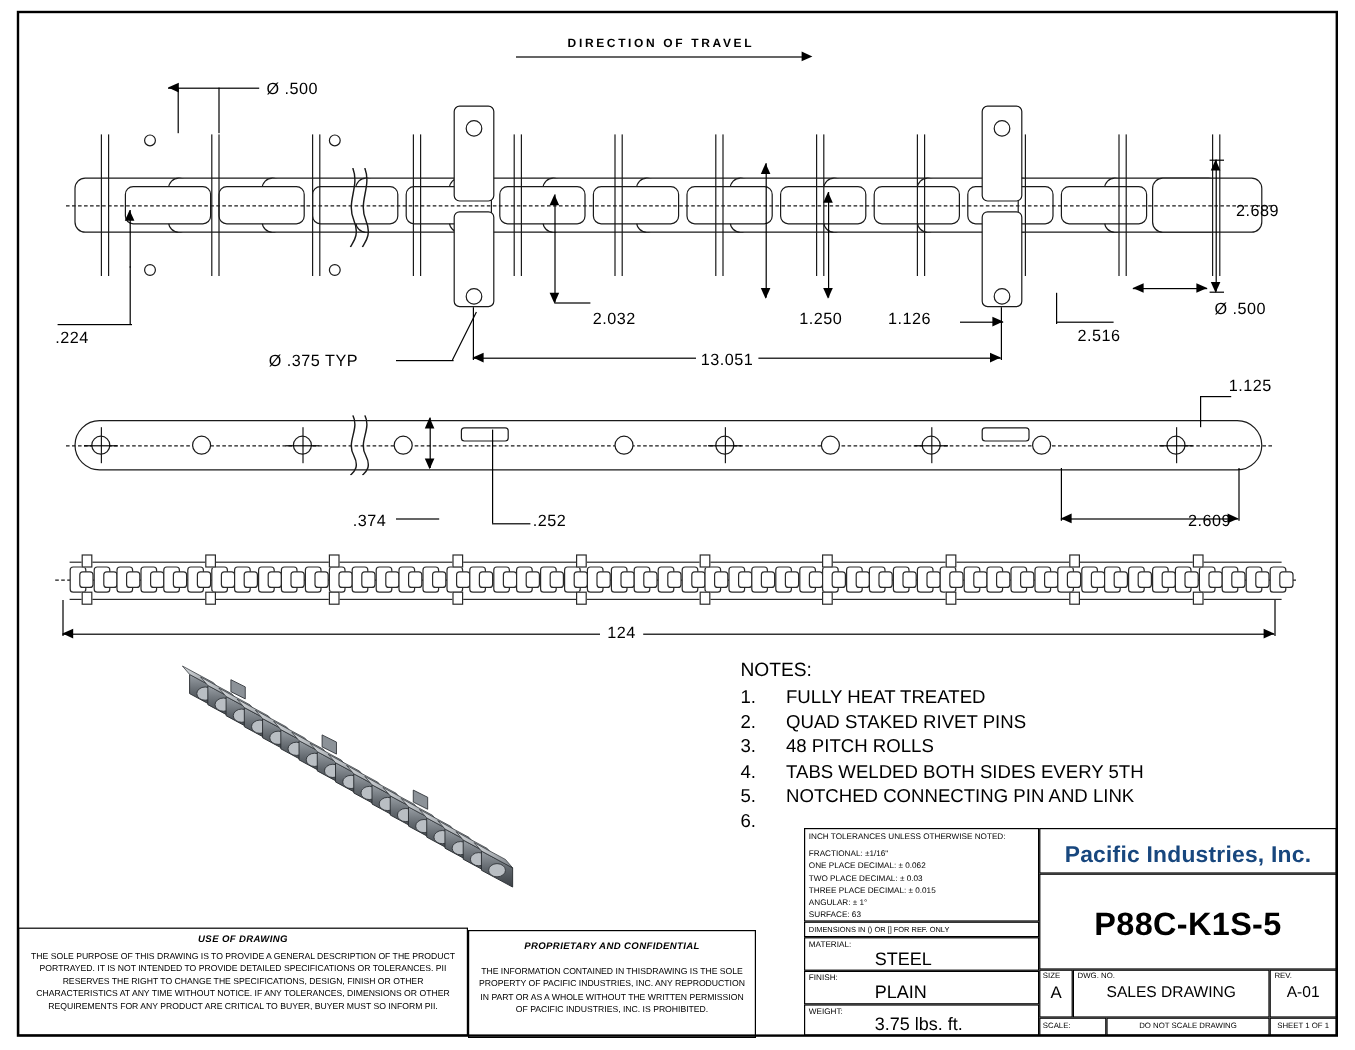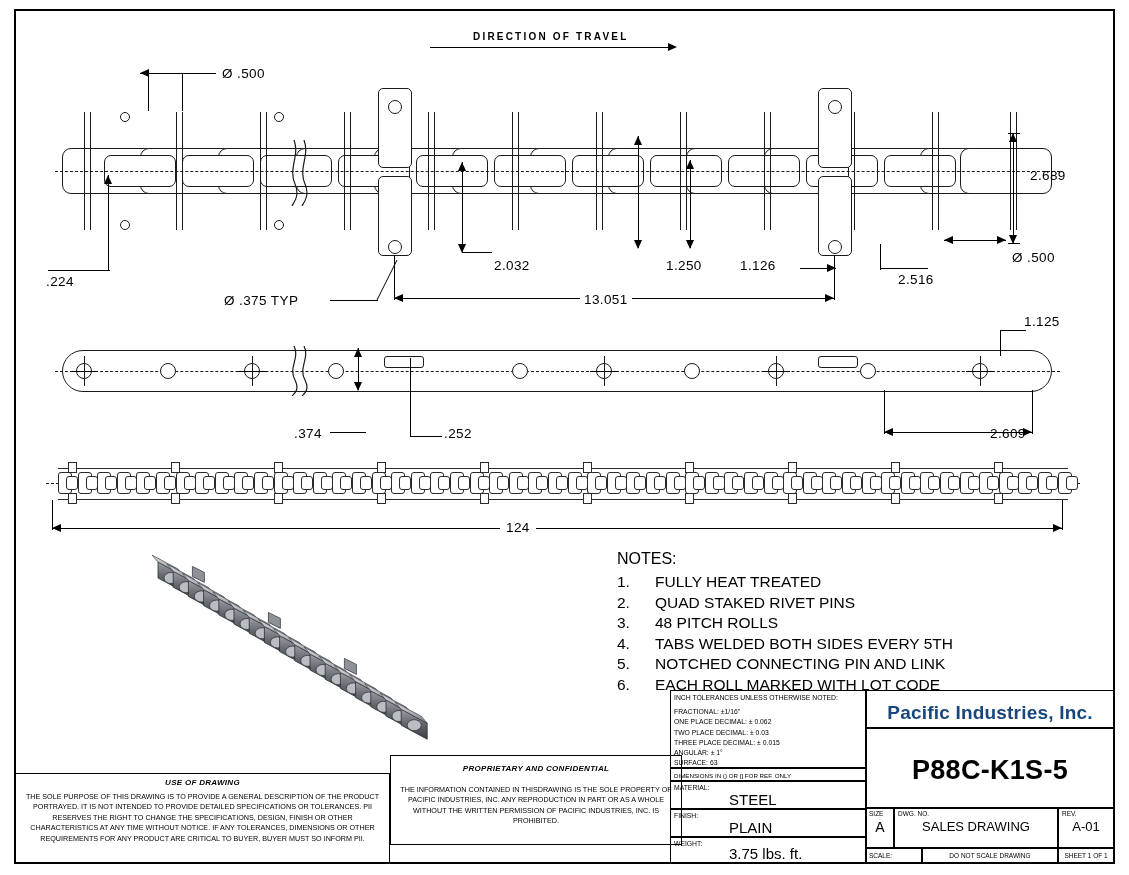--- a/index.html
+++ b/index.html
@@ -490,32 +490,31 @@
     <div class="noteRow">
         <span class="noteNum">4.</span>
         <span>TABS WELDED BOTH SIDES EVERY 5TH</span>
       </div>
     <div class="noteRow">
         <span class="noteNum">5.</span>
         <span>NOTCHED CONNECTING PIN AND LINK</span>
       </div>
     <div class="noteRow">
         <span class="noteNum">6.</span>
-        <span>EACH ROLL MARKED WITH LOT CODE</span>
       </div>
   </div>
 
   <div class="tb">
 
     <div class="box" style="left:0px;top:83px;width:375px;height:90px;">
       <div class="capt" style="margin-top:4px;">USE OF DRAWING</div>
       <div class="legal" style="margin-top:5px;">THE SOLE PURPOSE OF THIS DRAWING IS TO PROVIDE A  GENERAL DESCRIPTION OF THE PRODUCT PORTRAYED. IT IS NOT  INTENDED TO PROVIDE DETAILED SPECIFICATIONS OR TOLERANCES. PII RESERVES THE RIGHT TO CHANGE THE SPECIFICATIONS, DESIGN, FINISH OR OTHER CHARACTERISTICS AT ANY TIME WITHOUT NOTICE. IF ANY TOLERANCES, DIMENSIONS OR OTHER REQUIREMENTS FOR ANY PRODUCT ARE CRITICAL TO BUYER, BUYER MUST SO INFORM  PII.</div>
     </div>
 
-    <div class="box" style="left:375px;top:65px;width:292px;height:90px;">
+    <div class="box" style="left:375px;top:85px;width:240px;height:90px;">
       <div class="capt" style="margin-top:8px;">PROPRIETARY AND CONFIDENTIAL</div>
       <div class="legal" style="margin-top:12px;">THE INFORMATION CONTAINED IN THISDRAWING IS THE SOLE PROPERTY OF PACIFIC INDUSTRIES, INC.  ANY REPRODUCTION IN PART OR AS A WHOLE WITHOUT THE WRITTEN PERMISSION OF PACIFIC INDUSTRIES, INC. IS PROHIBITED.</div>
     </div>
 
     <div class="box" style="left:655px;top:0px;width:196px;height:78px;">
       <div class="tol" style="border-bottom:0;">
         <div style="margin-top:2px;">INCH TOLERANCES UNLESS OTHERWISE NOTED:</div>
         <div style="height:4px;"></div>
         <div>FRACTIONAL: ±1/16"</div>
         <div>ONE PLACE DECIMAL: ± 0.062</div>

